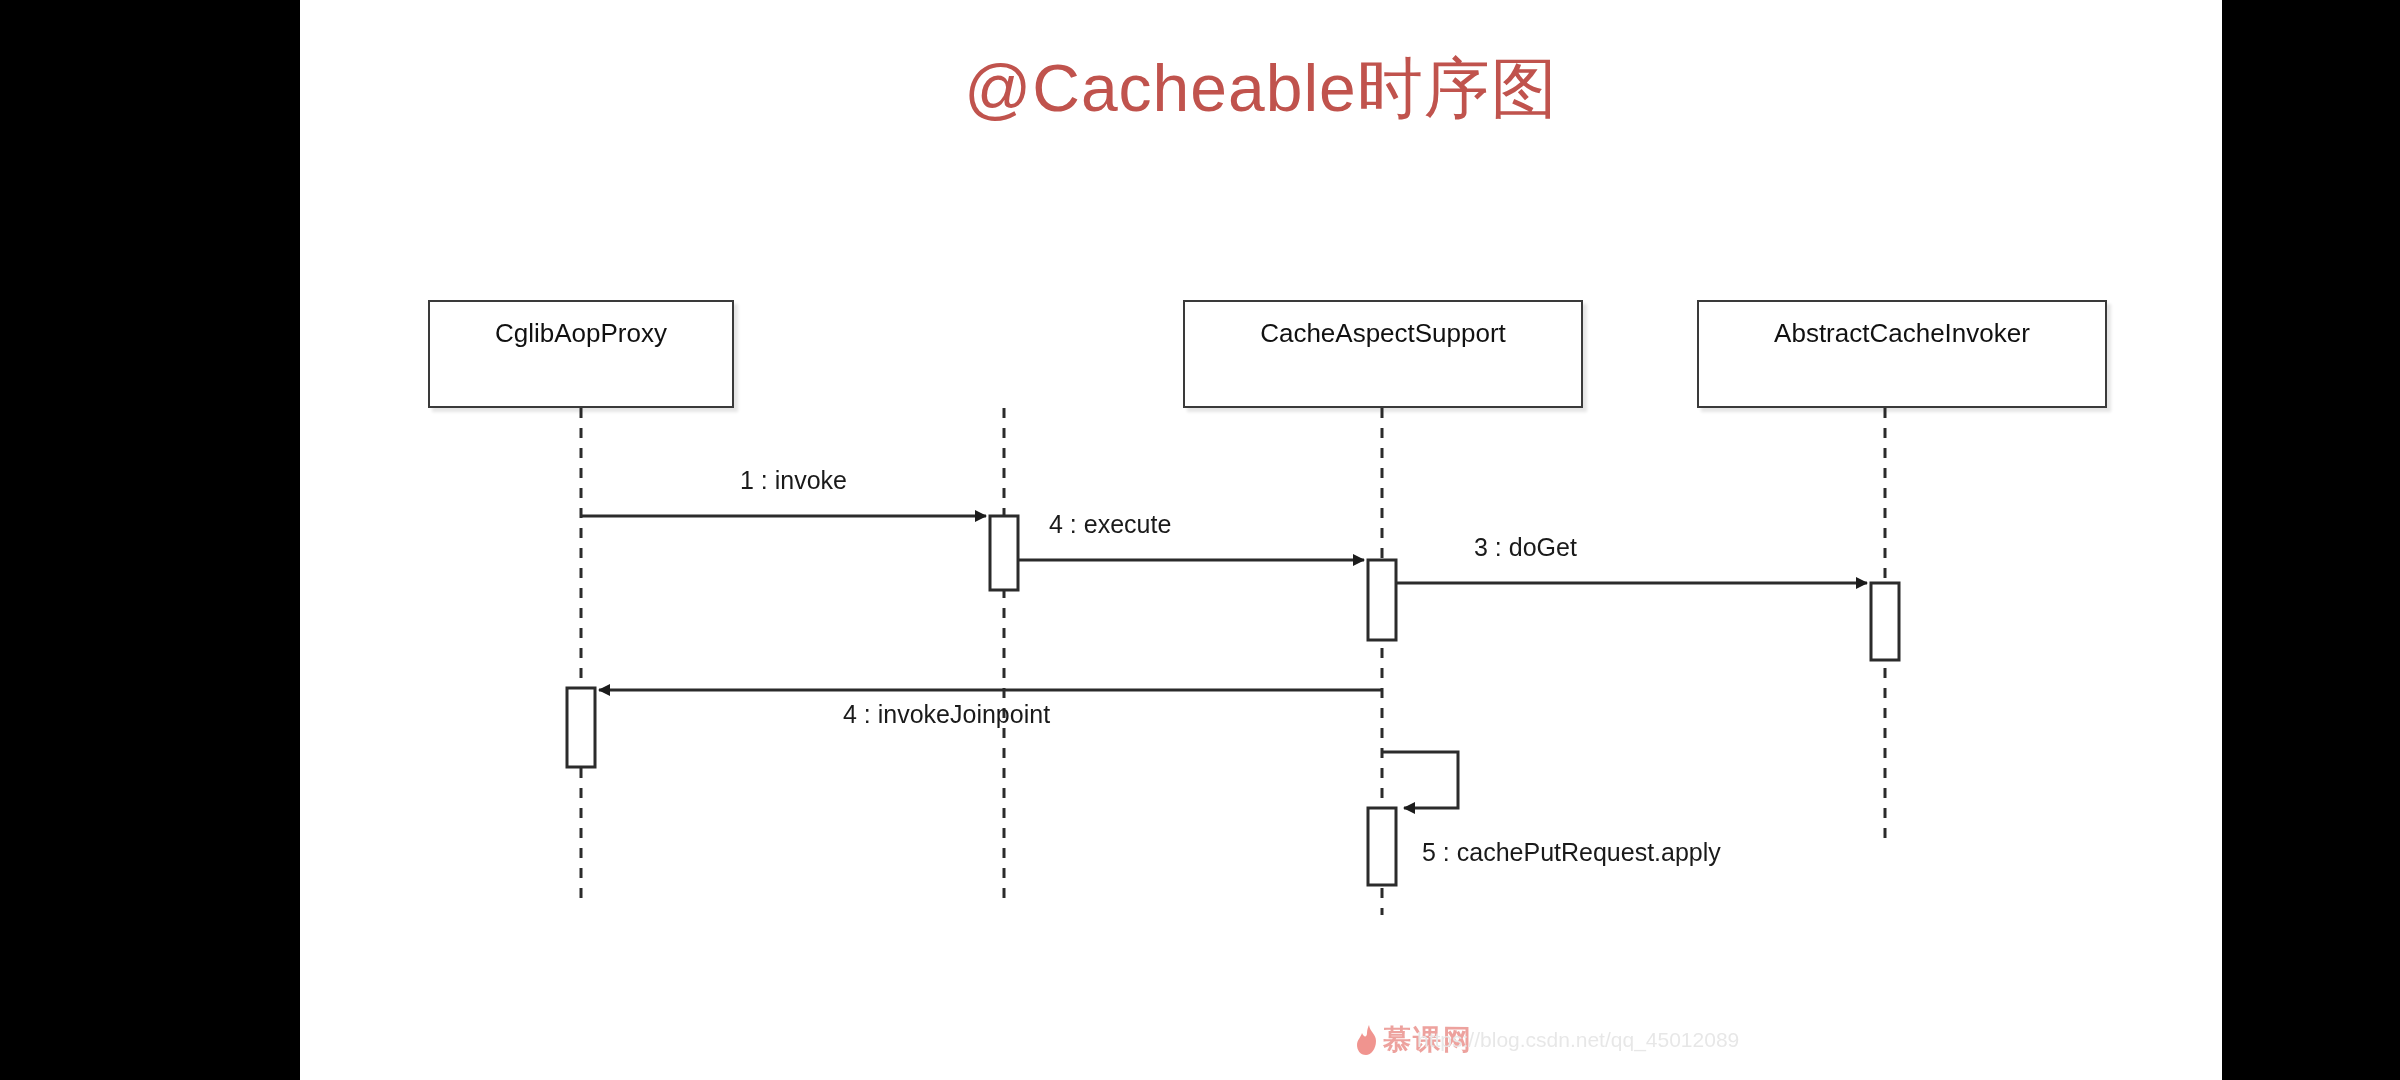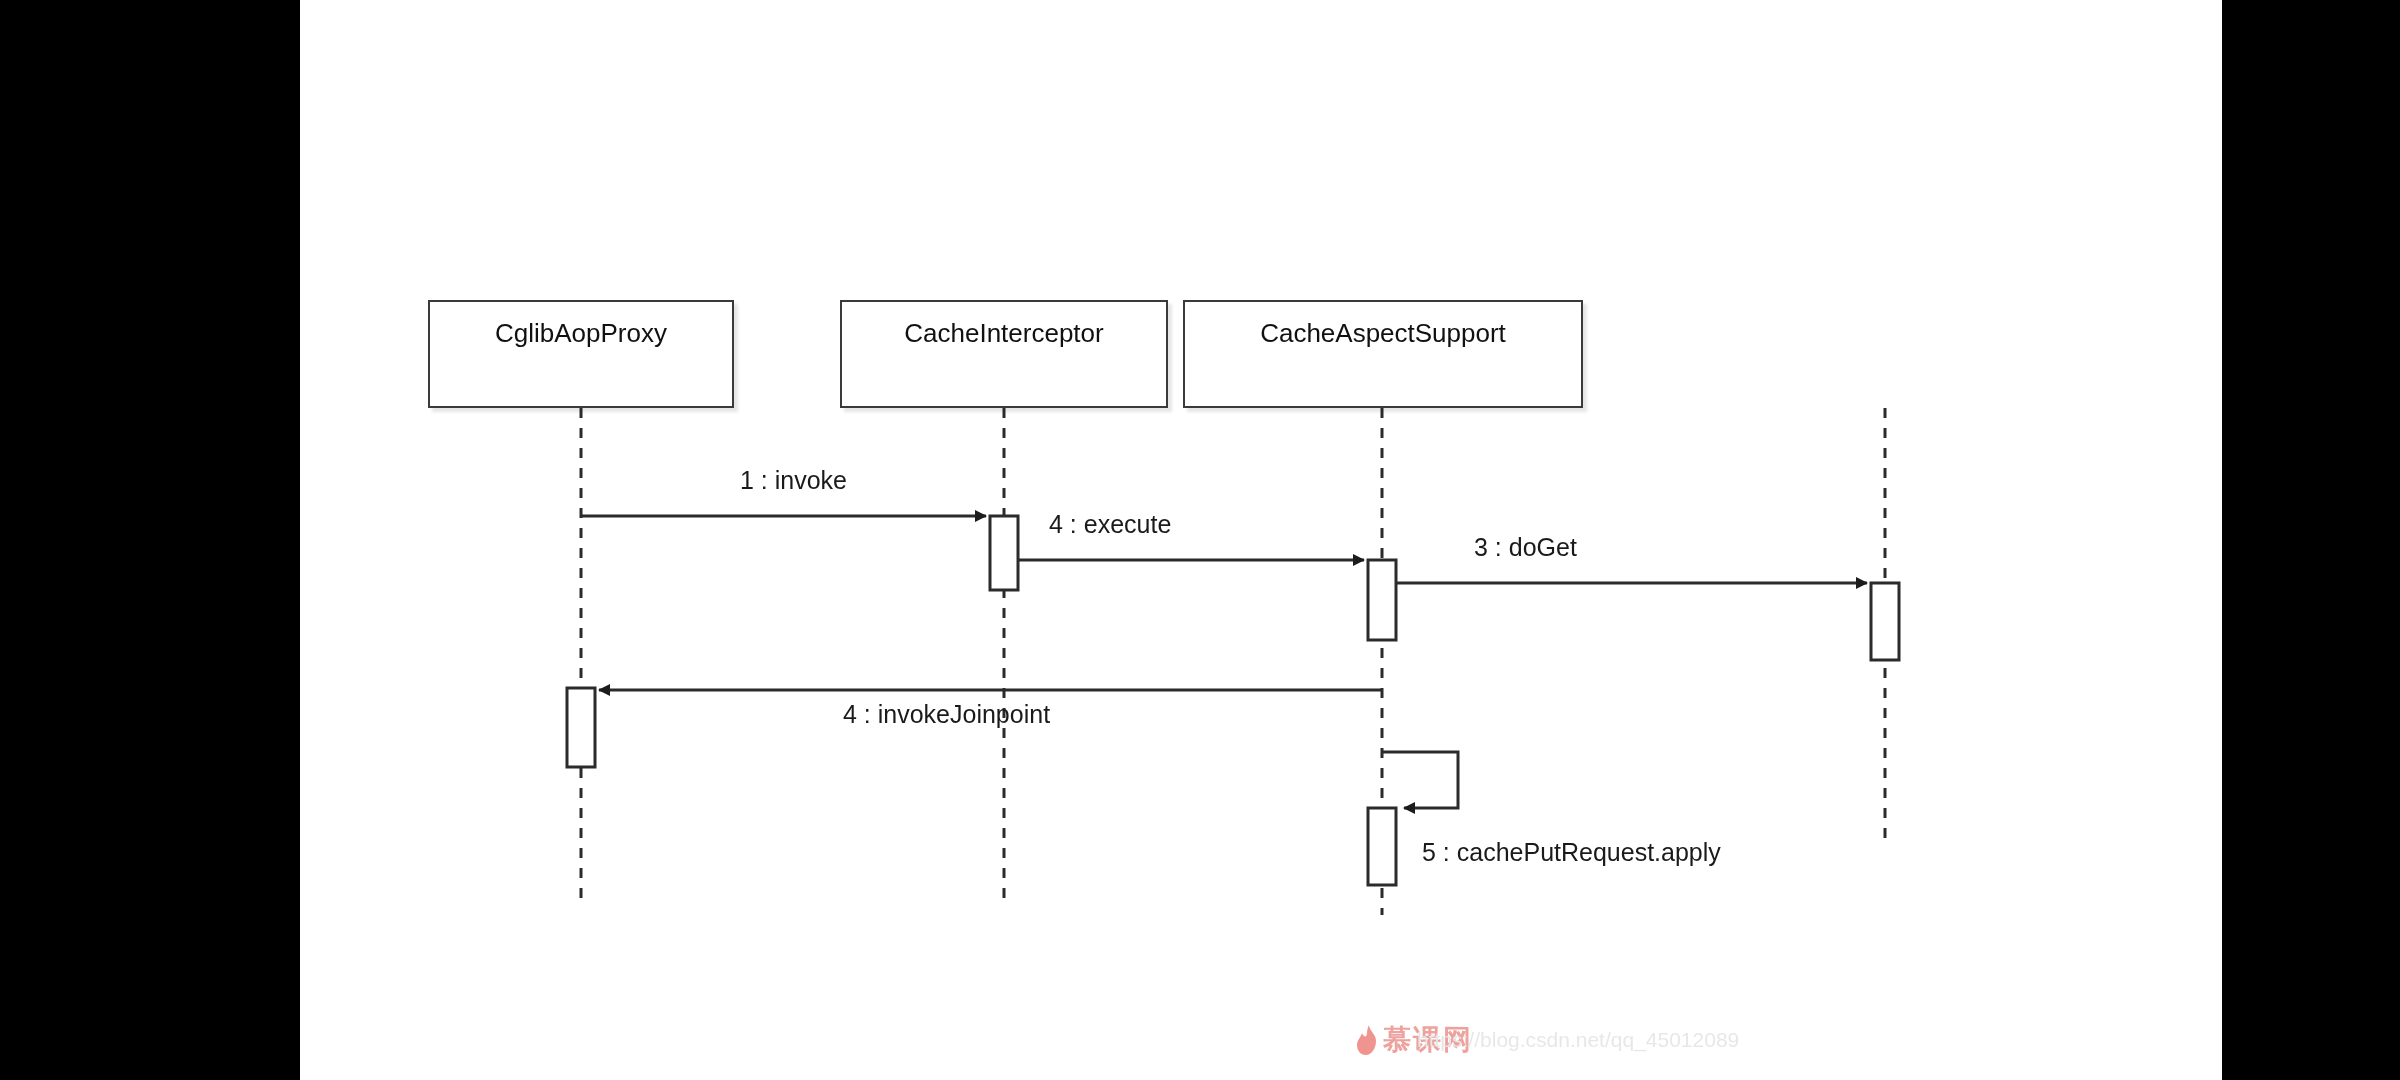--- a/index.html
+++ b/index.html
@@ -118,33 +118,34 @@
 <body>
 
 <div id="screen">
 
   <div style="position:absolute;left:0;top:0;width:300px;height:1080px;background:#000;"></div>
 
   <div style="position:absolute;left:2222px;top:0;width:178px;height:1080px;background:#000;"></div>
 
   <div id="slide">
 
+    <div class="slide-title">@Cacheable时序图</div>
 
     <div class="participant" style="left:128px;top:300px;width:306px;height:108px;">
       <div class="participant-label">CglibAopProxy</div>
     </div>
 
-    <div class="participant" style="left:540px;top:300px;width:328px;height:108px;">
-      <div class="participant-label">CacheInterceptor</div>
-    </div>
 
     <div class="participant" style="left:883px;top:300px;width:400px;height:108px;">
       <div class="participant-label">CacheAspectSupport</div>
     </div>
 
+    <div class="participant" style="left:1397px;top:300px;width:410px;height:108px;">
+      <div class="participant-label">AbstractCacheInvoker</div>
+    </div>
 
     <svg id="diagram-svg" viewBox="0 0 1922 1080" xmlns="http://www.w3.org/2000/svg">
       <defs>
         <marker id="arrowFilled" viewBox="0 0 12 12" refX="11" refY="6" markerWidth="12" markerHeight="12" orient="auto-start-reverse" markerUnits="userSpaceOnUse">
           <path d="M 0 0 L 12 6 L 0 12 z" fill="#1c1c1c"></path>
         </marker>
       </defs>
 
       <line x1="281" y1="408" x2="281" y2="900" stroke="#2b2b2b" stroke-width="3" stroke-dasharray="10 10"></line>
       <line x1="704" y1="408" x2="704" y2="900" stroke="#2b2b2b" stroke-width="3" stroke-dasharray="10 10"></line>

